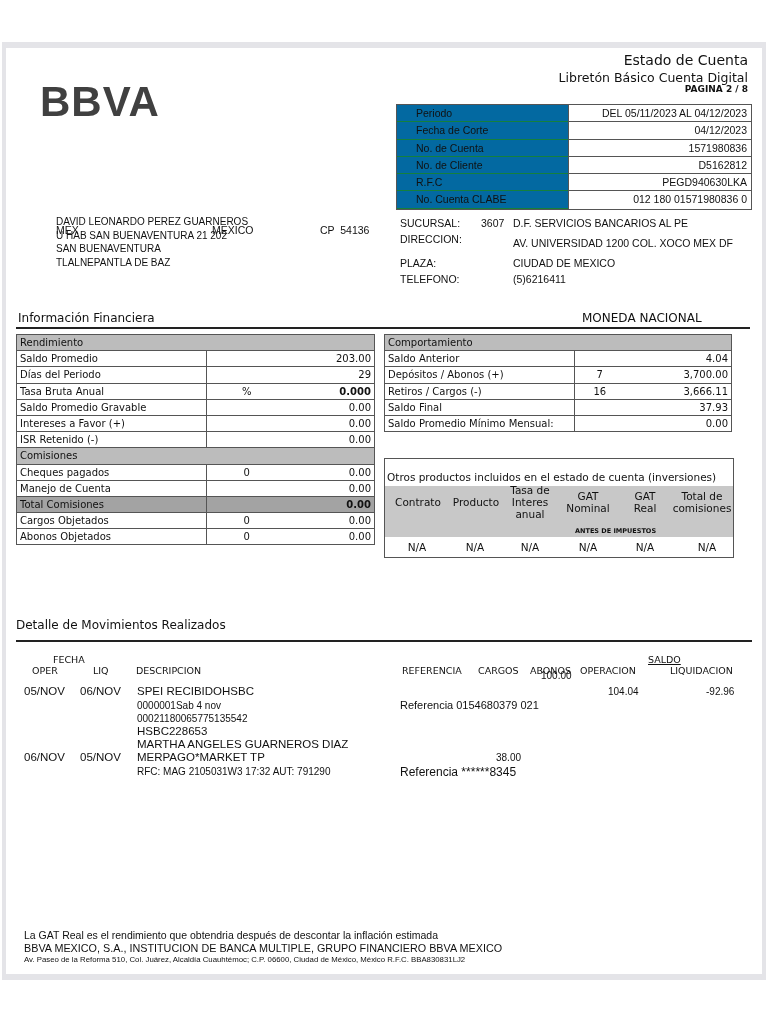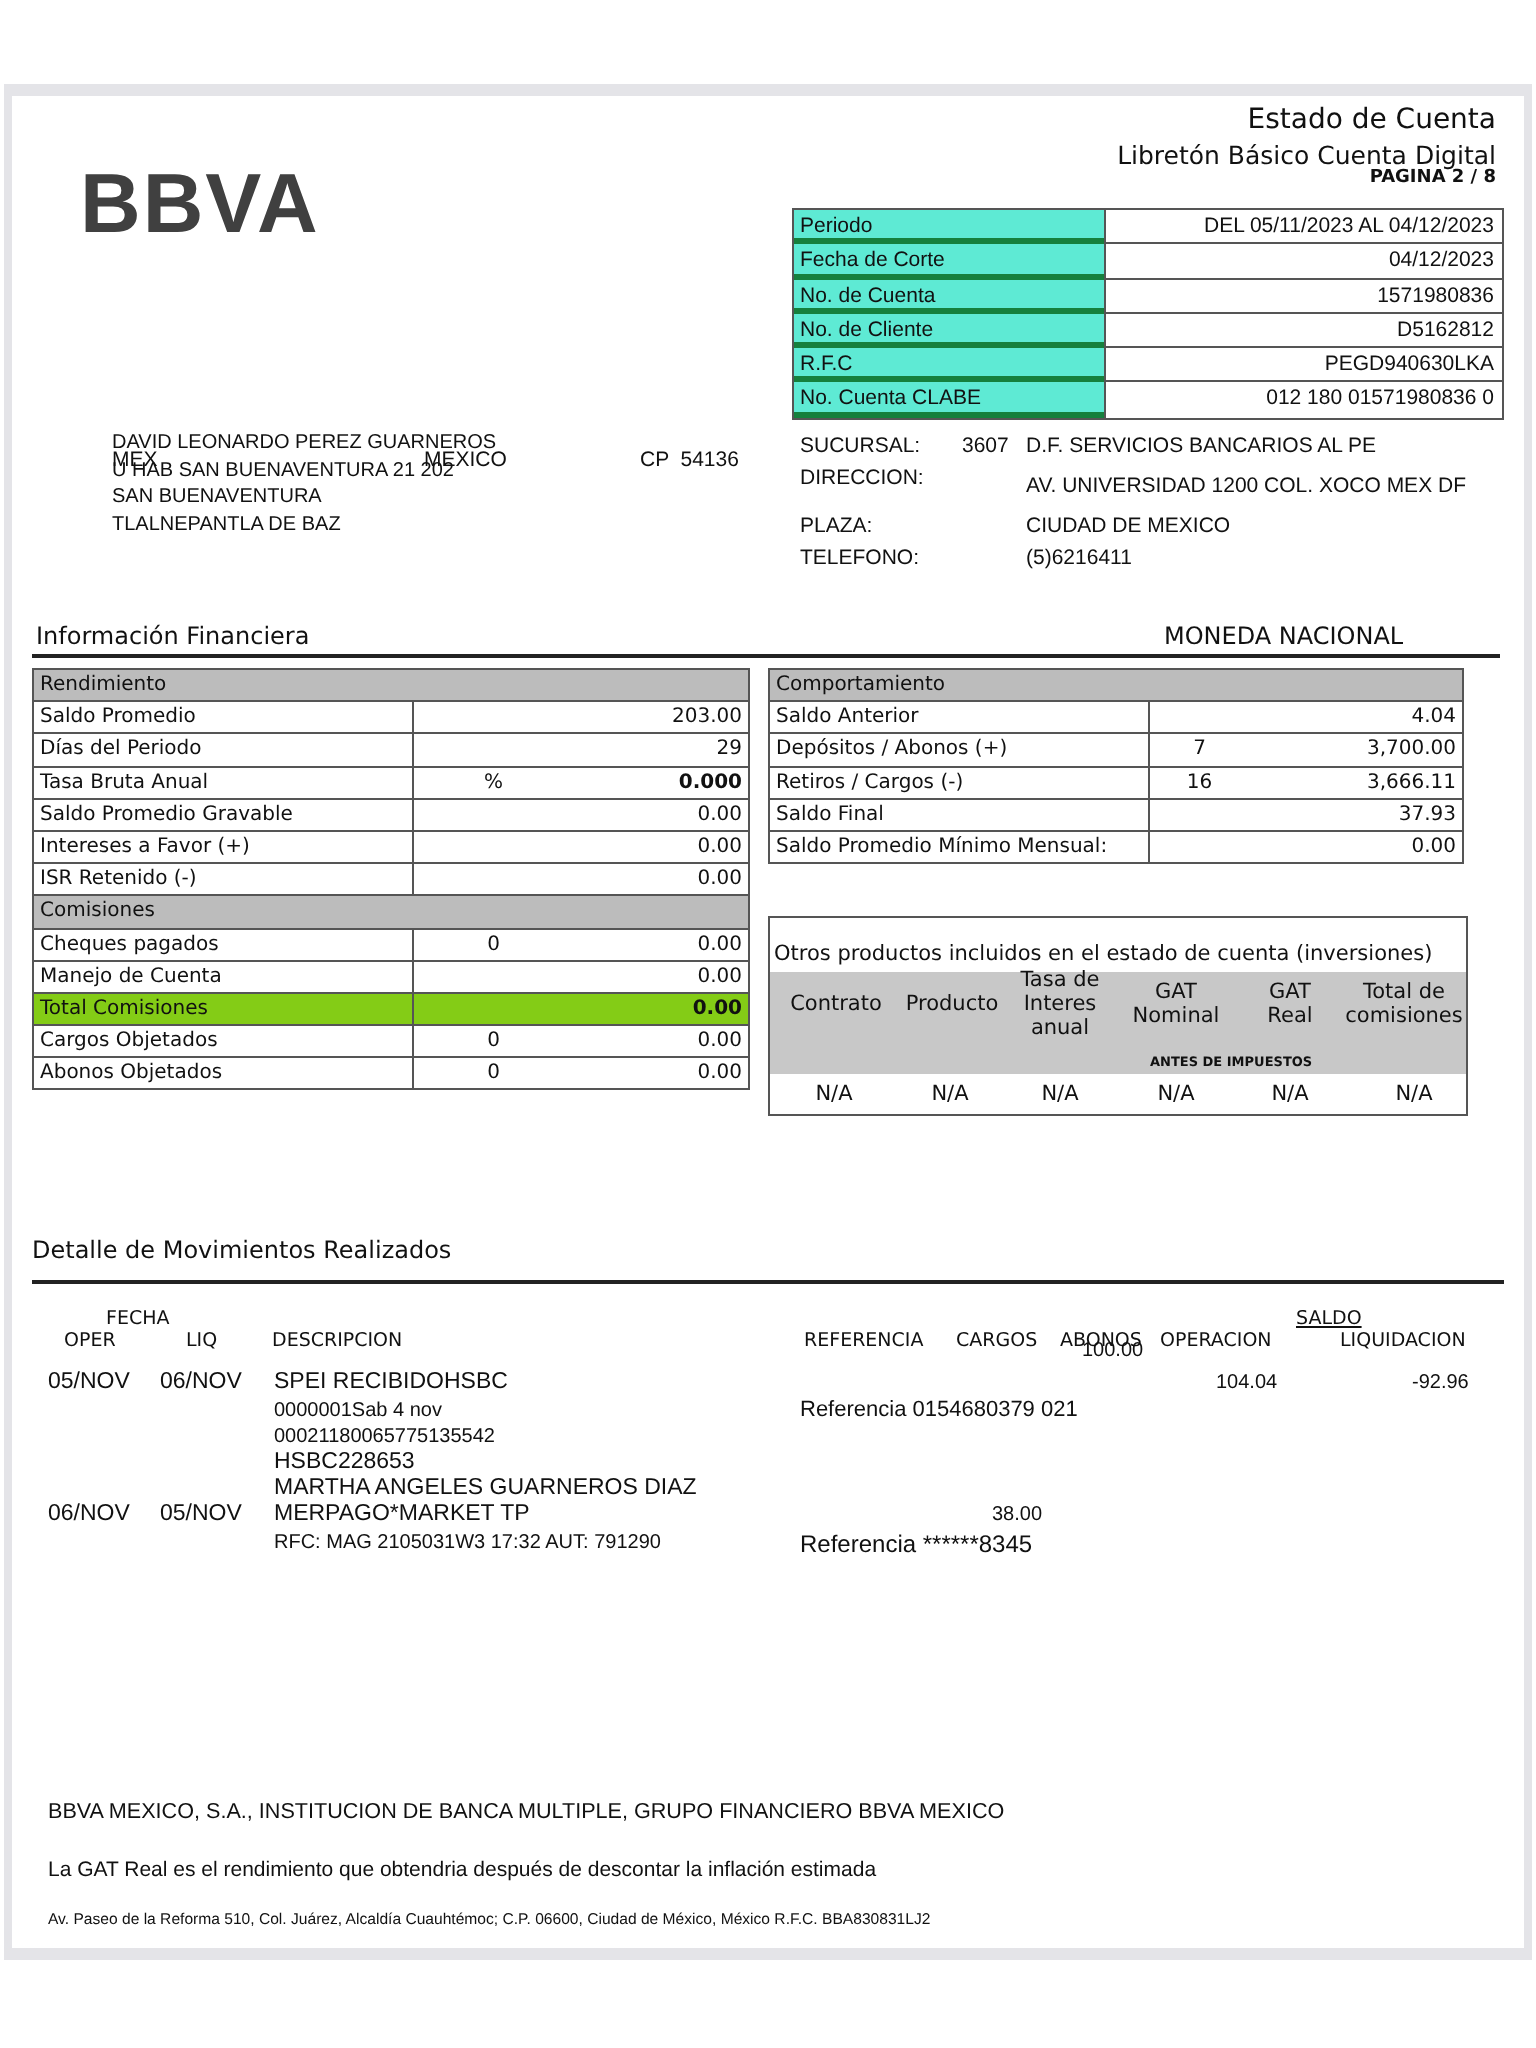--- a/index.html
+++ b/index.html
@@ -6,32 +6,32 @@
   body{width:768px;height:1024px;background:#ffffff;position:relative;overflow:hidden;font-family:"Liberation Sans",sans-serif;color:#111;}
   .frame{position:absolute;left:2px;top:42px;width:764px;height:938px;background:#e4e4e8;}
   .page{position:absolute;left:6px;top:48px;width:756px;height:926px;background:#fff;}
   .abs{position:absolute;}
   .logo{position:absolute;left:40px;top:82px;color:#404040;font-family:"Liberation Sans",sans-serif;font-weight:bold;font-size:42px;letter-spacing:1px;line-height:40px;}
   .hdr-title{position:absolute;right:20px;top:52px;font-size:14px;font-family:"DejaVu Sans",sans-serif;text-align:left;}
   .hdr-sub{position:absolute;right:20px;top:70px;font-size:12.5px;font-family:"DejaVu Sans",sans-serif;text-align:right;}
   .hdr-page{position:absolute;right:20px;top:84px;font-size:9px;font-weight:bold;font-family:"DejaVu Sans",sans-serif;text-align:right;}
   .infobox{position:absolute;left:396px;top:104px;width:354px;border:1px solid #555;}
   .infobox .r{display:flex;height:17.3px;font-size:10.5px;line-height:17px;}
-  .infobox .k{width:152px;background:#5eead4;padding-left:3px;border-bottom:3px solid #15803d;}
+  .infobox .k{width:152px;background:#0369a1;padding-left:19px;border-bottom:1px solid #15803d;}
   .infobox .v{flex:1;text-align:right;padding-right:4px;border-bottom:1px solid #555;border-left:1px solid #555;}
   .infobox .r:last-child .v{border-bottom:none;}
   .addr{position:absolute;left:56px;top:170px;font-size:10px;line-height:13.5px;margin-top:45px;}
   .branch{position:absolute;left:400px;font-size:10.5px;}
   .sec-title{position:absolute;font-family:"DejaVu Sans",sans-serif;font-size:12px;}
   .rule{position:absolute;height:2px;background:#222;}
   table.fin{position:absolute;border-collapse:collapse;font-family:"DejaVu Sans",sans-serif;font-size:10px;}
   table.fin td{border:1px solid #555;height:15.2px;padding:0 3px;line-height:15px;white-space:nowrap;}
   table.fin td.n{text-align:right;}
   table.fin td.c{text-align:center;}
-  table.fin tr.g td{background:#84cc16;}
+  table.fin tr.g td{background:#a3a3a3;}
   table.fin tr.hd td{background:#bcbcbc;}
   .inv{position:absolute;left:384px;top:458px;width:348px;height:98px;border:1px solid #555;font-family:"DejaVu Sans",sans-serif;}
   .inv .t{position:absolute;left:2px;top:12px;font-size:10.5px;}
   .inv .hdrbg{position:absolute;left:0;top:27px;width:348px;height:51px;background:#c8c8c8;}
   .inv .col{position:absolute;top:29px;font-size:10.5px;text-align:center;line-height:12px;}
   .inv .ai{position:absolute;left:190px;top:68px;font-size:6.5px;font-weight:bold;}
   .inv .na{position:absolute;top:82px;font-size:10.5px;text-align:center;}
   .mv{position:absolute;font-size:10.5px;white-space:nowrap;}
   .mvh{position:absolute;font-family:"DejaVu Sans",sans-serif;font-size:9.5px;white-space:nowrap;}
   .foot{position:absolute;left:24px;white-space:nowrap;}
@@ -252,14 +252,14 @@
 <div class="mv" style="left:706px;top:686px;font-size:10px;">-92.96</div>
 
 <div class="mv" style="left:24px;top:751px;font-size:11.5px;">06/NOV</div>
 <div class="mv" style="left:80px;top:751px;font-size:11.5px;">05/NOV</div>
 <div class="mv" style="left:137px;top:751px;font-size:11.5px;">MERPAGO*MARKET TP</div>
 <div class="mv" style="left:137px;top:766px;font-size:10px;">RFC: MAG 2105031W3 17:32 AUT: 791290</div>
 <div class="mv" style="left:496px;top:752px;font-size:10px;">38.00</div>
 <div class="mv" style="left:400px;top:765px;font-size:12px;">Referencia ******8345</div>
 
 <div class="foot" style="top:929px;font-size:10.5px;">La GAT Real es el rendimiento que obtendria después de descontar la inflación estimada</div>
-<div class="foot" style="top:900px;font-size:10.8px;">BBVA MEXICO, S.A., INSTITUCION DE BANCA MULTIPLE, GRUPO FINANCIERO BBVA MEXICO</div>
+<div class="foot" style="top:942px;font-size:10.8px;">BBVA MEXICO, S.A., INSTITUCION DE BANCA MULTIPLE, GRUPO FINANCIERO BBVA MEXICO</div>
 <div class="foot" style="top:955px;font-size:7.8px;">Av. Paseo de la Reforma 510, Col. Juárez, Alcaldía Cuauhtémoc; C.P. 06600, Ciudad de México, México R.F.C. BBA830831LJ2</div>
 
 </body></html>

